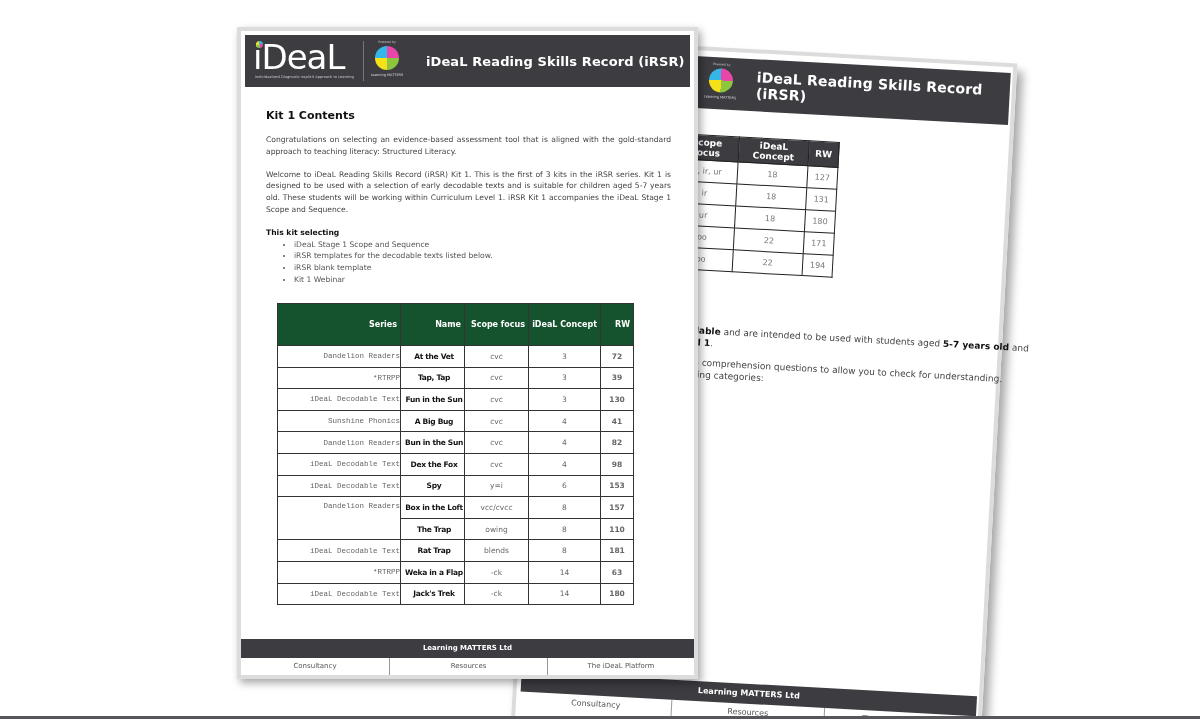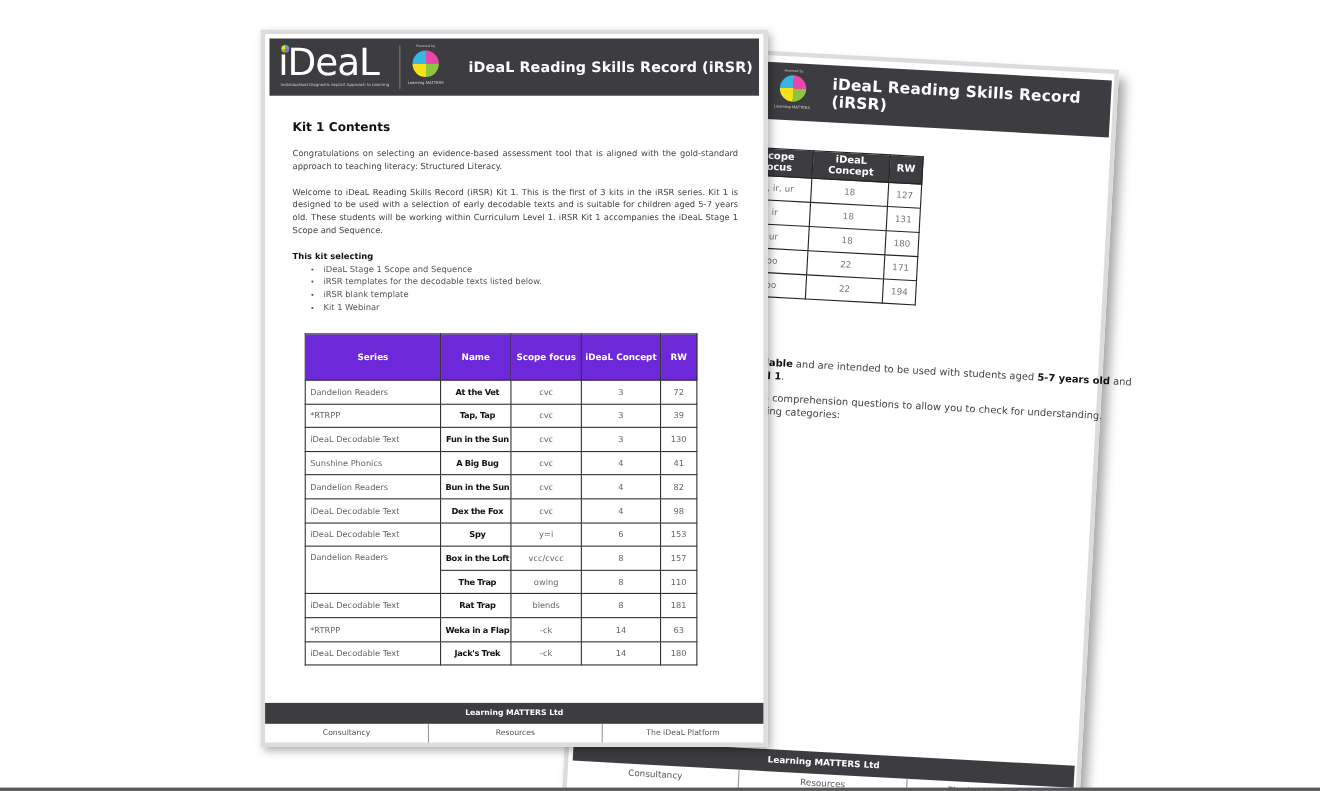--- a/index.html
+++ b/index.html
@@ -79,28 +79,28 @@
   }
   .content { position: absolute; left: 25px; top: 78px; width: 405px; }
   .kit-title { font-size: 11px; font-weight: bold; color: #111; margin-bottom: 12px; }
   .para { font-size: 7.6px; line-height: 11.8px; color: #444; text-align: justify; margin-bottom: 11px; }
   .includes-title { font-size: 7.6px; font-weight: bold; color: #111; line-height: 11.8px; }
   .includes-list { list-style: disc; padding-left: 28px; font-size: 7.6px; color: #555; line-height: 11.8px; }
   .front-table {
     position: absolute; left: 36px; top: 272px; border-collapse: collapse; font-size: 7.5px;
   }
   .front-table th, .front-table td { border: 1px solid #333; height: 21.6px; }
-  .front-table th { background: #6d28d9; color: #fff; font-size: 8px; font-weight: bold; height: 21px; padding: 16px 3px; }
+  .front-table th { background: #14532d; color: #fff; font-size: 8px; font-weight: bold; height: 21px; padding: 16px 3px; text-align: right; }
   .front-table td { color: #666; text-align: center; }
-  .front-table td.series { text-align: left; padding-left: 4px; width: 123px; vertical-align: middle; }
+  .front-table td.series { text-align: right; padding-left: 4px; width: 123px; vertical-align: middle; font-family: Liberation Mono, monospace; }
   .front-table td.series.top { vertical-align: top; padding-top: 5px; }
   .front-table td.name { text-align: center; padding-left: 3px; font-weight: bold; color: #111; width: 64px; letter-spacing: -0.3px; }
   .front-table td.scope { width: 64px; }
   .front-table td.concept { width: 72px; }
-  .front-table td.rw { width: 33px; }
+  .front-table td.rw { width: 33px; font-weight: bold; }
   .front-footer { position: absolute; left: 0; top: 608px; width: 453px; }
   .front-footer .bar {
     background: #3c3c41; color: #fff; font-weight: bold; font-size: 7px; text-align: center; height: 19px; line-height: 19px;
   }
   .front-footer .links { display: flex; font-size: 7px; color: #555; height: 17px; }
   .front-footer .links div { text-align: center; line-height: 17px; border-right: 1px solid #999; }
   .front-footer .links div:last-child { border-right: none; }
 </style>
 </head>
 <body>

